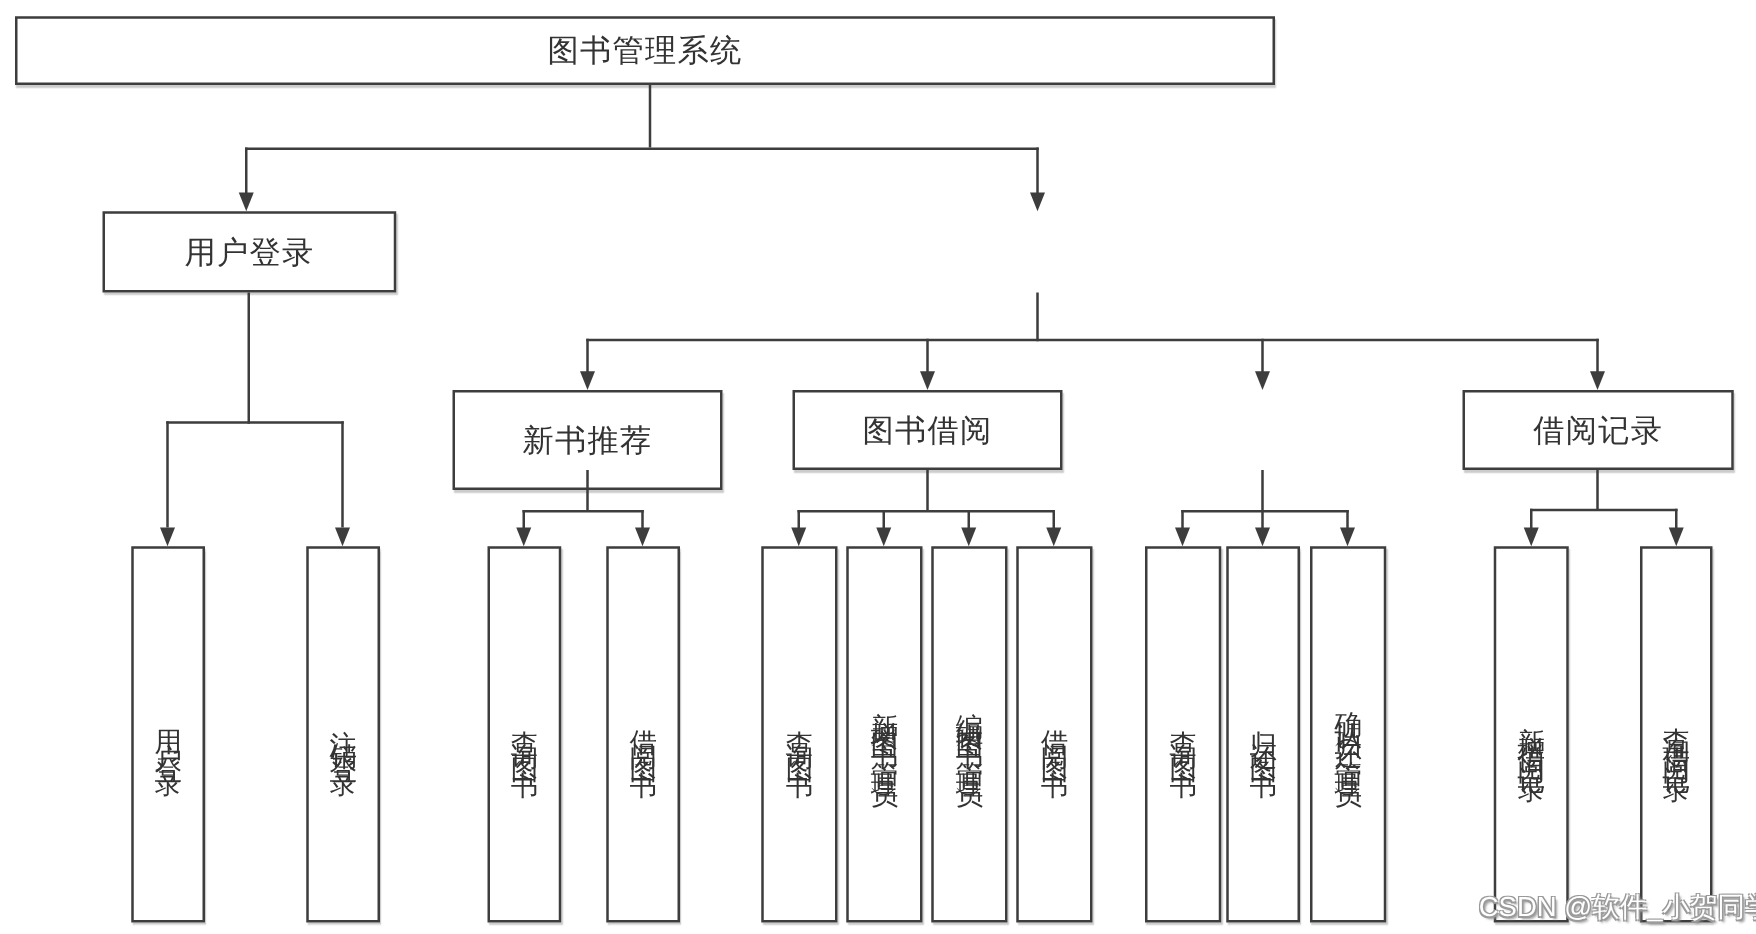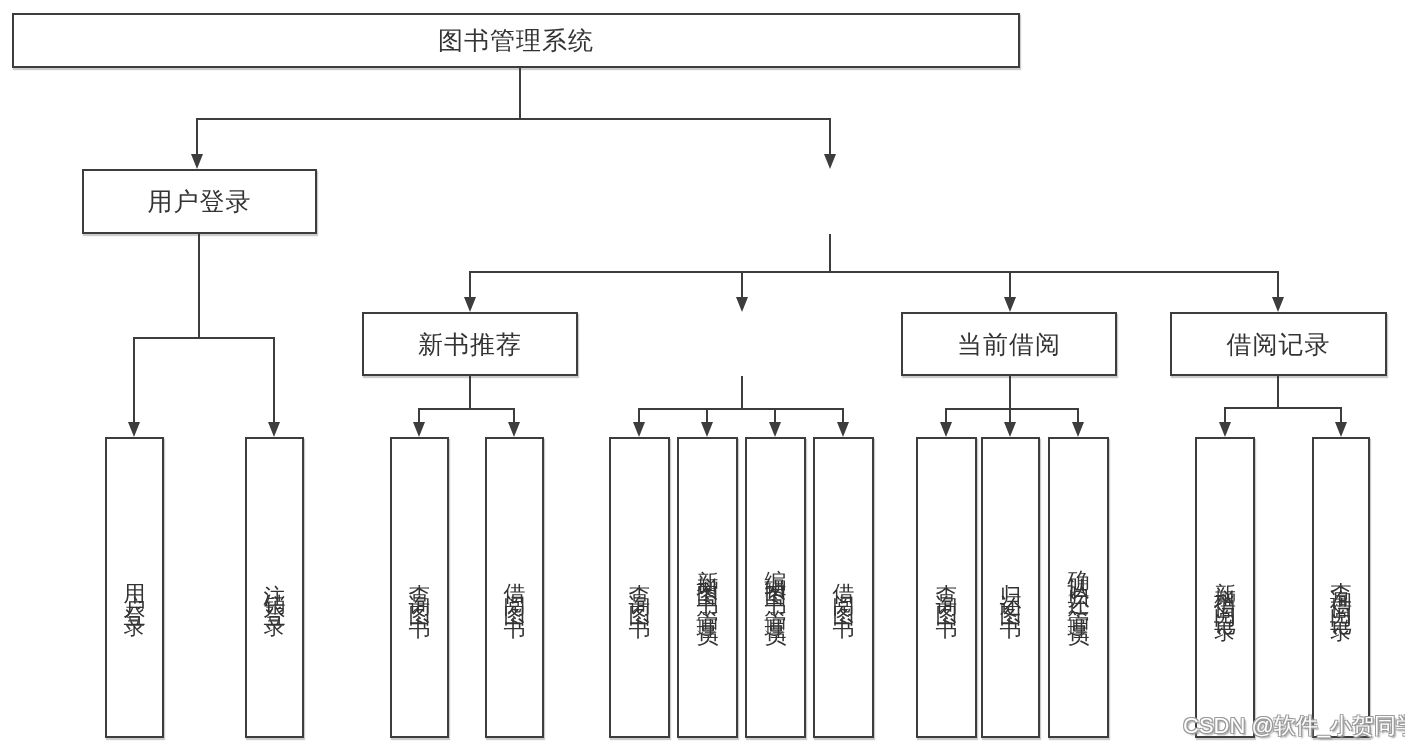--- a/index.html
+++ b/index.html
@@ -88,22 +88,22 @@
   <div class="h" style="left:469px;top:271px;width:810px"></div>
   <div class="v" style="left:469px;top:271px;height:28px"></div>
   <div class="v" style="left:741px;top:271px;height:28px"></div>
   <div class="v" style="left:1009px;top:271px;height:28px"></div>
   <div class="v" style="left:1277px;top:271px;height:28px"></div>
   <div class="ar" style="left:464px;top:297px"></div>
   <div class="ar" style="left:736px;top:297px"></div>
   <div class="ar" style="left:1004px;top:297px"></div>
   <div class="ar" style="left:1272px;top:297px"></div>
 
-  <div class="node" style="left:362px;top:312px;width:216px;height:64px">新书推荐</div>
-  <div class="node" style="left:901px;top:312px;width:216px;height:64px">当前借阅</div>
+  <div class="node" style="left:362px;top:312px;width:216px;height:80px">新书推荐</div>
+  <div class="node" style="left:634px;top:312px;width:216px;height:64px">图书借阅</div>
   <div class="node" style="left:1170px;top:312px;width:217px;height:64px">借阅记录</div>
 
   <div class="v" style="left:469px;top:376px;height:33px"></div>
   <div class="h" style="left:418px;top:408px;width:97px"></div>
   <div class="v" style="left:418px;top:408px;height:15px"></div>
   <div class="v" style="left:513px;top:408px;height:15px"></div>
   <div class="ar" style="left:413px;top:422px"></div>
   <div class="ar" style="left:508px;top:422px"></div>
 
   <div class="v" style="left:741px;top:376px;height:33px"></div>

